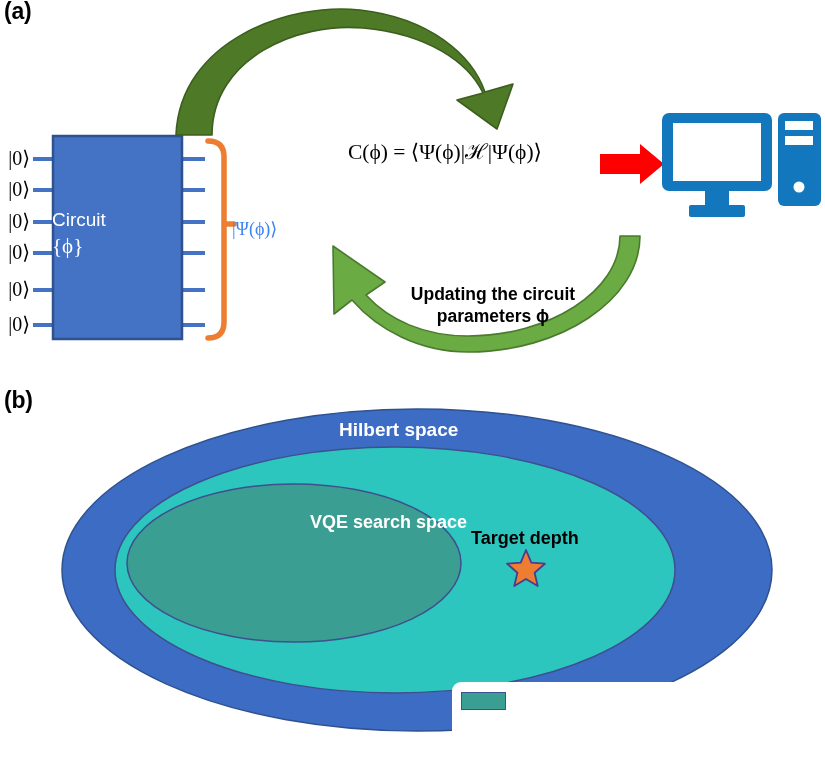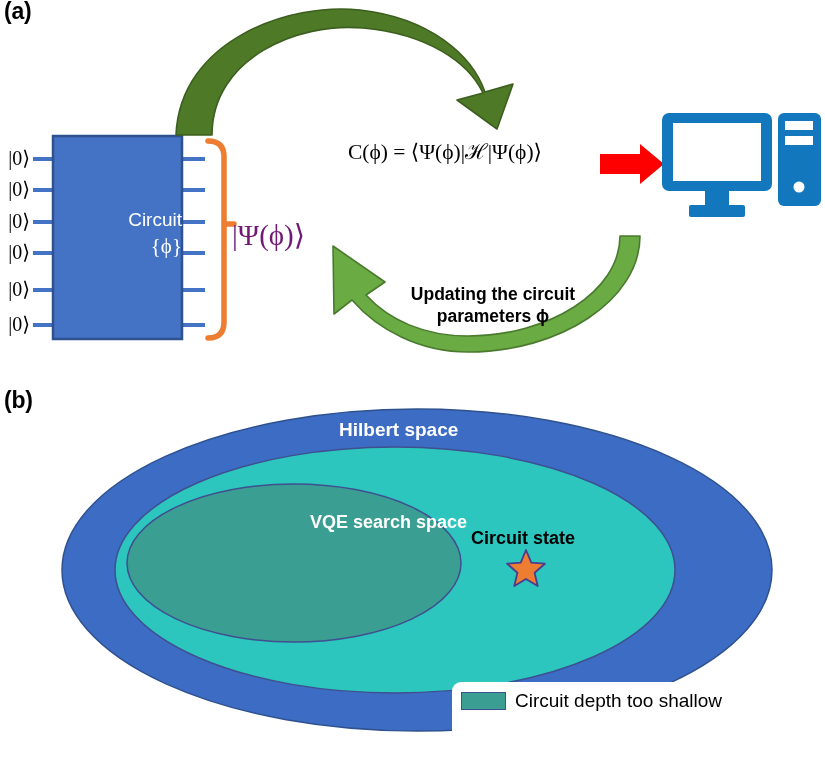--- a/index.html
+++ b/index.html
@@ -56,38 +56,38 @@
     font-family: "Liberation Serif", serif;
     font-size: 20px;
     color: #000000;
     text-align: right;
   }
 
   .circuit-text {
     position: absolute;
     color: #ffffff;
     font-family: "Liberation Sans", sans-serif;
-    text-align: right;
+    text-align: left;
     width: 130px;
     left: 52px;
   }
   #circuit-name { top: 209px; font-size: 19px; }
   #circuit-params {
     top: 234px;
     font-size: 21px;
     font-family: "Liberation Serif", serif;
   }
 
   #psi-label {
     position: absolute;
     left: 232px;
     top: 218px;
     font-family: "Liberation Serif", serif;
-    font-size: 29px;
-    color: #701a75;
+    font-size: 18px;
+    color: #3b82f6;
     white-space: nowrap;
   }
 
   #cost-equation {
     position: absolute;
     left: 348px;
     top: 136px;
     font-family: "Liberation Serif", serif;
     font-size: 21.5px;
     color: #000000;
@@ -254,22 +254,21 @@
                L 517.4 572.7
                L 507.1 563.7
                L 520.7 562.6 Z" fill="#ED7D31" stroke="#4B3C8F" stroke-width="1.8" stroke-linejoin="round"></path>
     </g>
   </svg>
 
   <div class="panel-label" id="panel-b-label">(b)</div>
 
   <div class="region-label" id="label-hilbert">Hilbert space</div>
   <div class="region-label" id="label-vqe">VQE search space</div>
-  <div class="region-label" id="label-target">Circuit state</div>
+  <div class="region-label" id="label-target">Target depth</div>
 
   <div id="legend-box">
     <div class="legend-row">
       <span class="legend-swatch" style="background:#3B9E92;"></span>
-      <span class="legend-text">Circuit depth too shallow</span>
     </div>
   </div>
 
 </div>
 
 </body></html>

